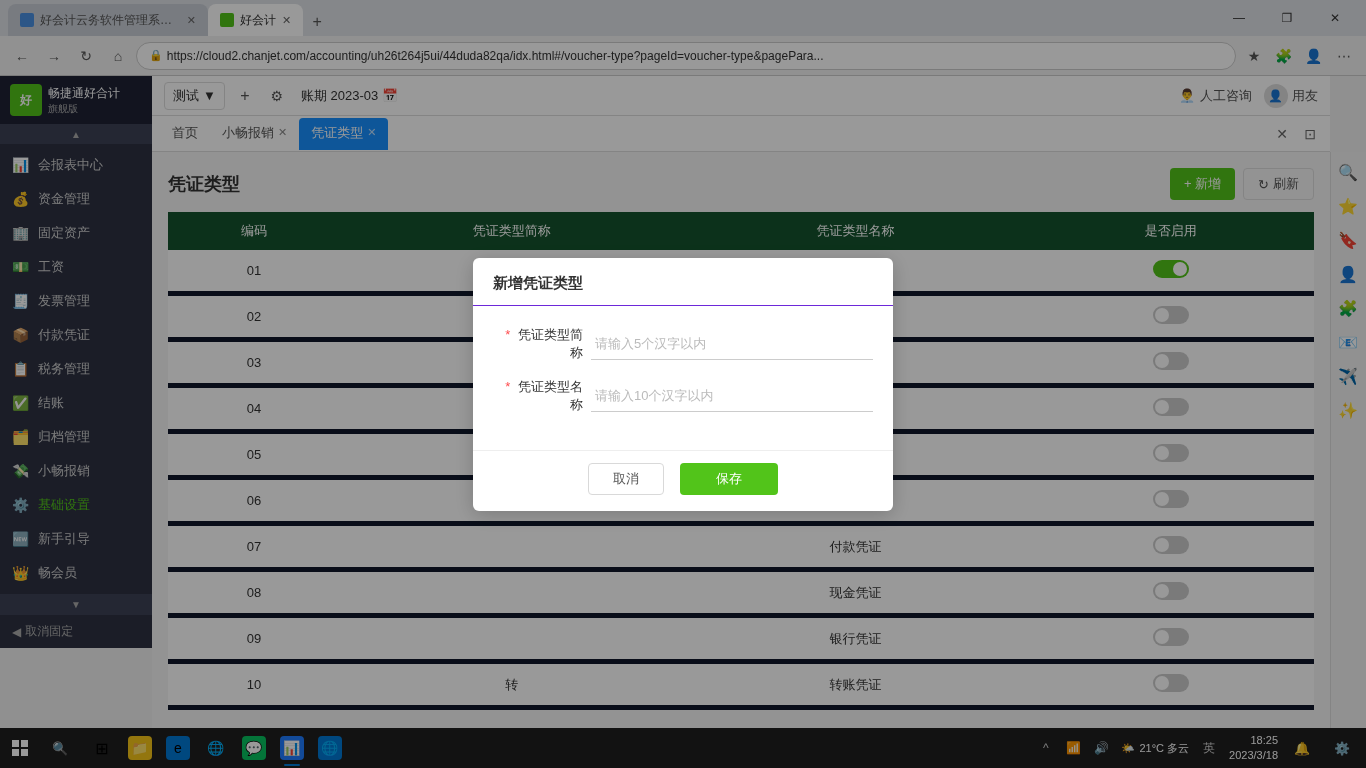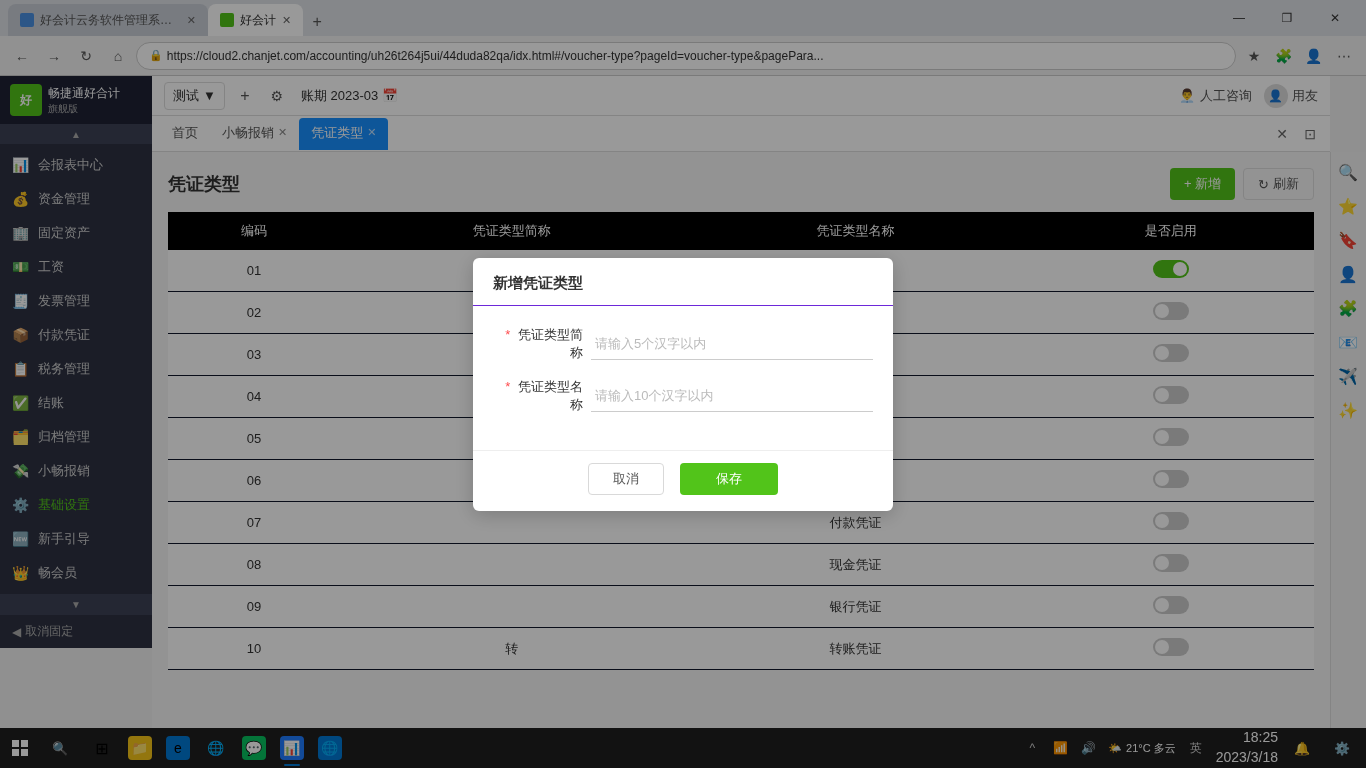--- a/index.html
+++ b/index.html
@@ -66,23 +66,23 @@
     .page-tab-close { font-size: 11px; cursor: pointer; opacity: 0.7; }
     .content-inner { padding: 16px; }
     .page-header { display: flex; align-items: center; justify-content: space-between; margin-bottom: 12px; }
     .page-title { font-size: 18px; font-weight: 600; color: #333; }
     .header-actions { display: flex; gap: 8px; }
     .btn-new { display: flex; align-items: center; gap: 4px; padding: 6px 14px; background: #52c41a; color: #fff; border: none; border-radius: 4px; cursor: pointer; font-size: 13px; }
     .btn-refresh { display: flex; align-items: center; gap: 4px; padding: 6px 14px; background: transparent; color: #555; border: 1px solid #ddd; border-radius: 4px; cursor: pointer; font-size: 13px; }
 
     
     .data-table { width: 100%; border-collapse: collapse; background: #fff; }
-    .data-table thead tr { background: #000000; color: #fff; }
+    .data-table thead tr { background: #14532d; color: #fff; }
     .data-table thead th { padding: 10px 12px; text-align: center; font-size: 13px; font-weight: normal; }
-    .data-table tbody tr { border-bottom: 1px solid #0f172a; }
+    .data-table tbody tr { border-bottom: 5px solid #0f172a; }
     .data-table tbody td { padding: 10px 12px; text-align: center; font-size: 13px; color: #333; }
 
     
     .toggle { width: 36px; height: 18px; border-radius: 9px; background: #ccc; position: relative; cursor: pointer; display: inline-block; }
     .toggle.on { background: #52c41a; }
     .toggle::after { content: ''; position: absolute; width: 14px; height: 14px; border-radius: 50%; background: #fff; top: 2px; transition: 0.2s; }
     .toggle.on::after { left: 20px; }
     .toggle.off::after { left: 2px; }
 
     
@@ -107,21 +107,21 @@
     
     .taskbar { display: flex; align-items: center; height: 40px; background: #1e1e1e; position: absolute; bottom: 0; left: 0; width: 100%; z-index: 100; }
     .taskbar-start { width: 40px; height: 40px; display: flex; align-items: center; justify-content: center; cursor: pointer; }
     .taskbar-start svg { width: 16px; height: 16px; fill: #fff; }
     .taskbar-search { width: 40px; height: 40px; display: flex; align-items: center; justify-content: center; cursor: pointer; }
     .taskbar-icons { display: flex; align-items: center; gap: 2px; padding: 0 4px; }
     .taskbar-icon { width: 36px; height: 40px; display: flex; align-items: center; justify-content: center; cursor: pointer; position: relative; }
     .taskbar-icon-inner { width: 24px; height: 24px; border-radius: 4px; display: flex; align-items: center; justify-content: center; font-size: 14px; }
     .taskbar-icon.active::after { content: ''; position: absolute; bottom: 2px; left: 50%; transform: translateX(-50%); width: 16px; height: 2px; background: #0078d4; border-radius: 1px; }
     .taskbar-right { margin-left: auto; display: flex; align-items: center; padding-right: 8px; gap: 8px; }
-    .taskbar-time { color: #fff; font-size: 14px; text-align: right; line-height: 1.4; }
+    .taskbar-time { color: #fff; font-size: 11px; text-align: right; line-height: 1.4; }
     .taskbar-weather { display: flex; align-items: center; gap: 4px; color: #fff; font-size: 11px; }
     .taskbar-sys-icons { display: flex; align-items: center; gap: 4px; }
     .taskbar-sys-icon { width: 24px; height: 24px; display: flex; align-items: center; justify-content: center; cursor: pointer; font-size: 12px; color: #ccc; }
     .notif-btn { width: 32px; height: 40px; display: flex; align-items: center; justify-content: center; cursor: pointer; }
     .settings-taskbar { width: 32px; height: 40px; display: flex; align-items: center; justify-content: center; cursor: pointer; }
 
     .col-code { width: 15%; }
     .col-short { width: 30%; }
     .col-name { width: 30%; }
     .col-enabled { width: 25%; }

